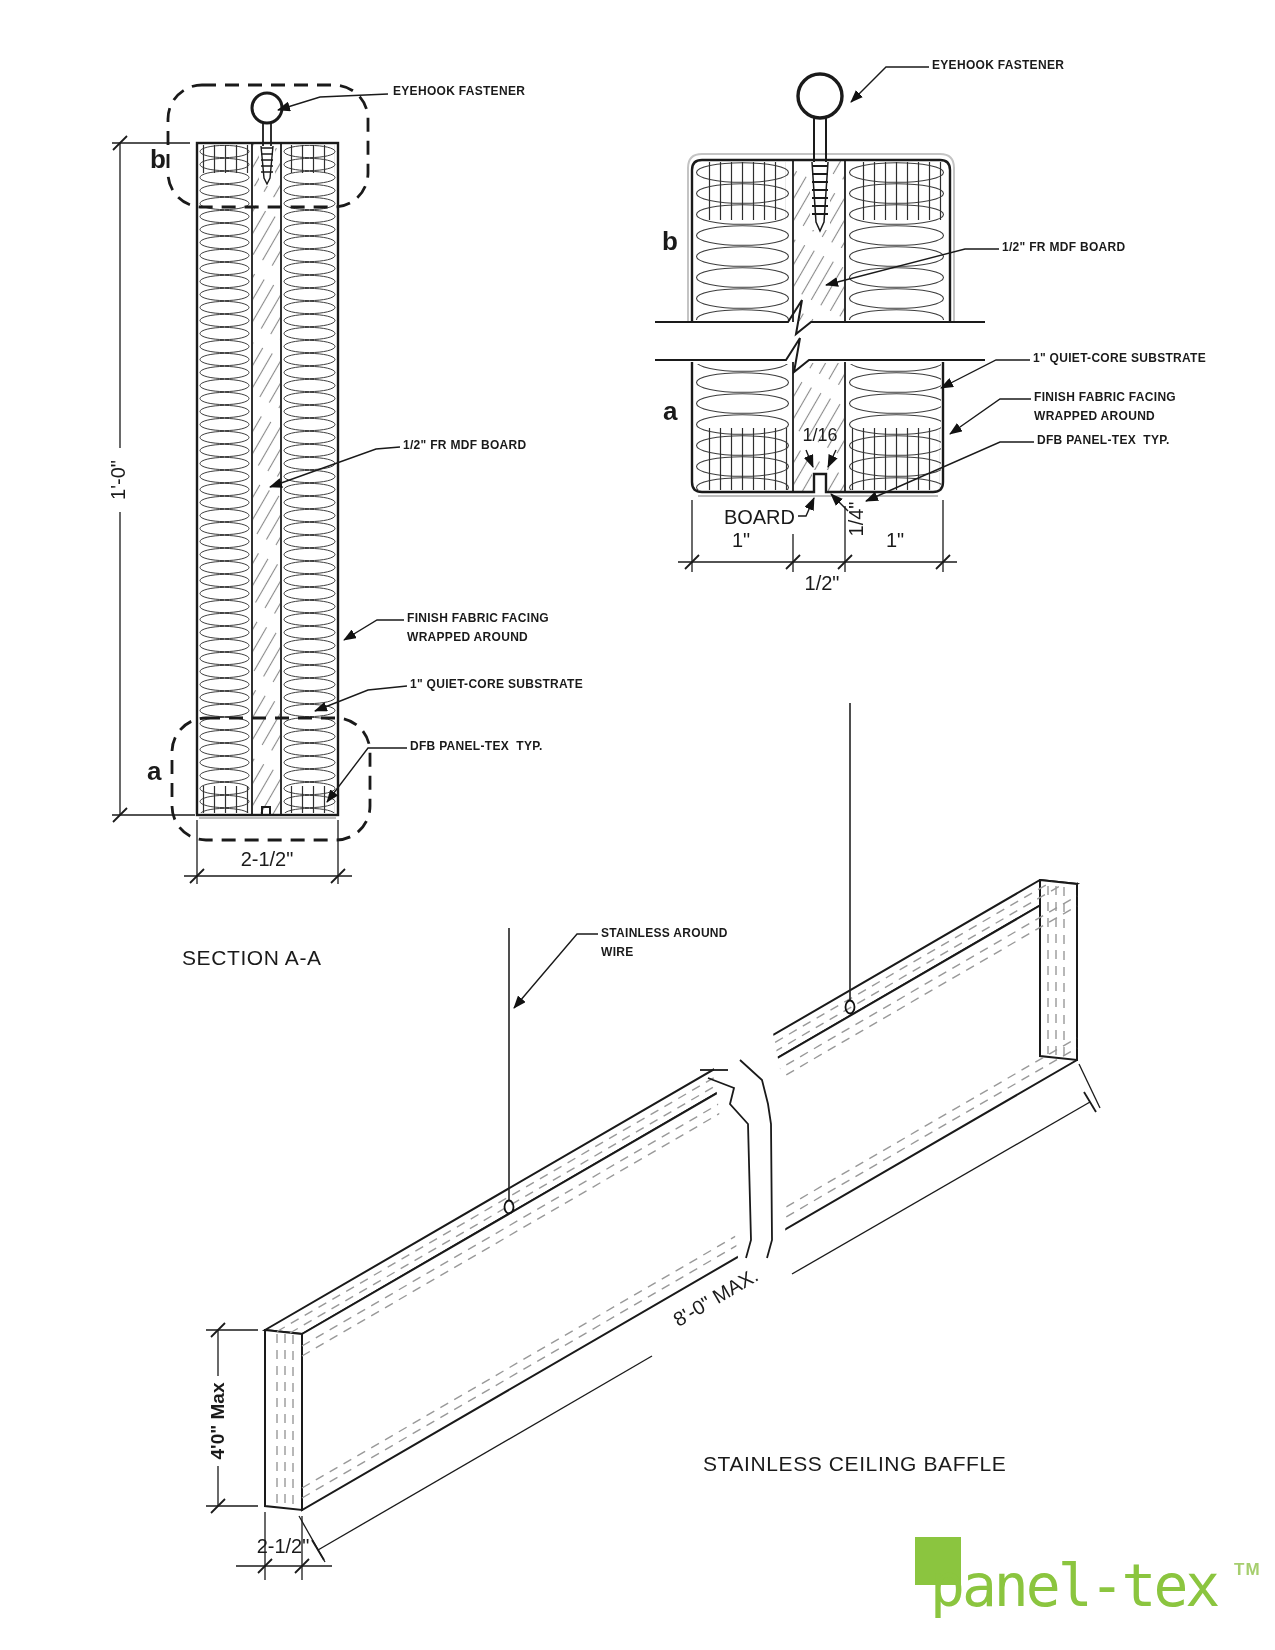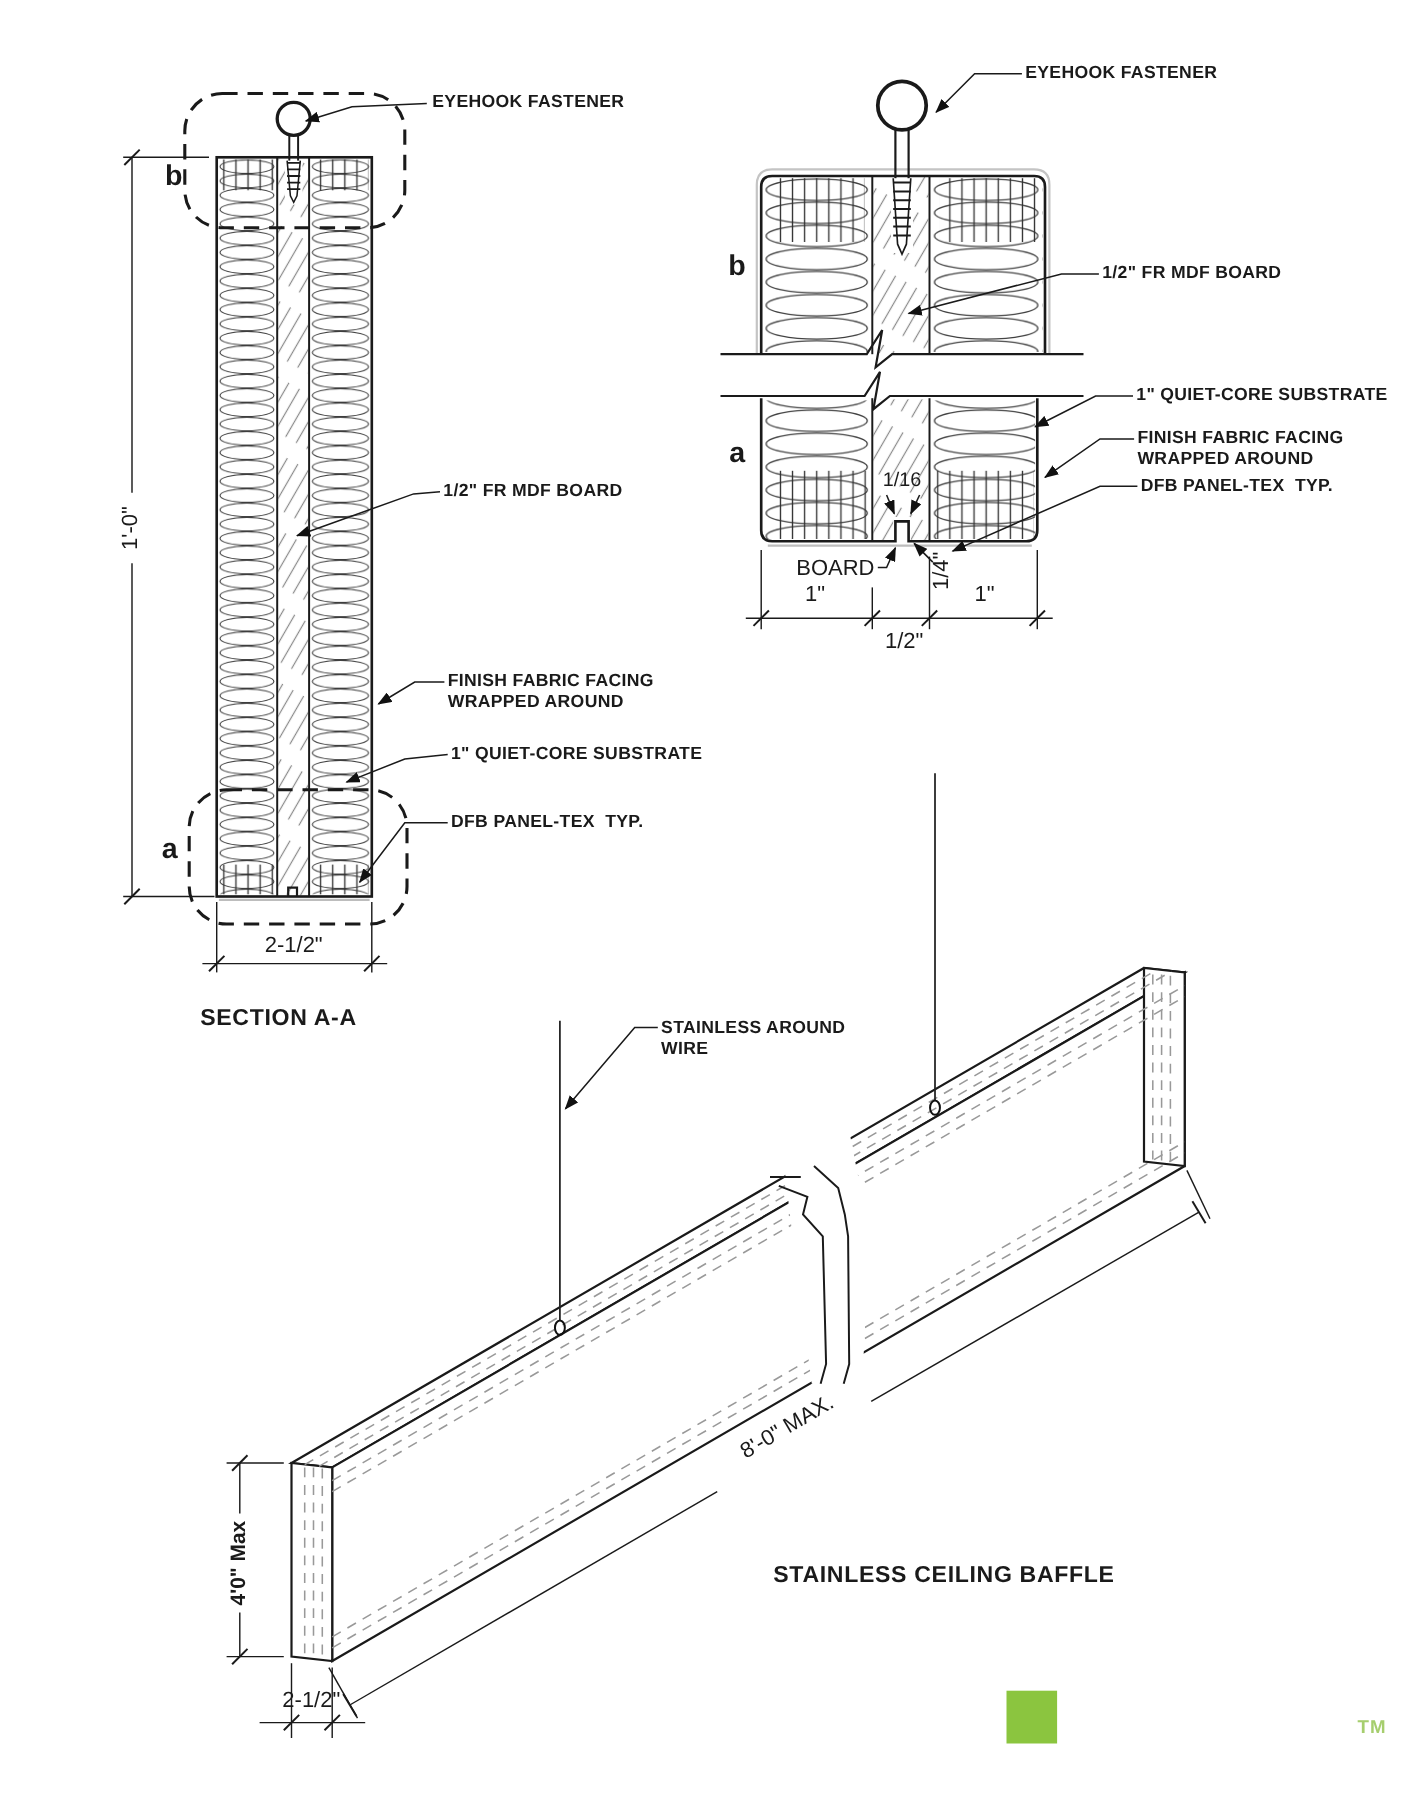--- a/index.html
+++ b/index.html
@@ -1,24 +1,24 @@
 <!DOCTYPE html>
 <html><head>
 <meta charset="utf-8">
 <style>
   html,body{margin:0;padding:0;background:#fff;}
   .page{position:relative;width:1275px;height:1650px;background:#ffffff;overflow:hidden;
         font-family:"Liberation Sans",sans-serif;color:#1a1a1a;}
   svg.linework{position:absolute;left:0;top:0;}
   .txt{position:absolute;white-space:pre;line-height:1.18;}
-  .lbl{font-size:16px;font-weight:bold;letter-spacing:.3px;}
+  .lbl{font-size:12px;font-weight:bold;letter-spacing:.3px;}
   .dim{font-size:20px;font-weight:normal;}
   .dimsm{font-size:18px;font-weight:normal;}
   .marker{font-size:26px;font-weight:bold;}
-  .title{font-size:21px;font-weight:bold;letter-spacing:.6px;}
+  .title{font-size:21px;font-weight:normal;letter-spacing:.6px;margin-top:32px;}
   .ctr{transform:translate(-50%,-50%);}
   .rot{transform:translate(-50%,-50%) rotate(var(--r));}
   .dimbold{font-size:19px;font-weight:bold;}
   .brand{font-family:"DejaVu Sans Mono",monospace;font-size:58px;letter-spacing:-3px;}
   .tm{font-size:17px;font-weight:bold;letter-spacing:1px;}
   .ralign{text-align:right;}
 </style>
 </head>
 <body>
 
@@ -260,15 +260,16 @@
 <div class="txt dim ctr" style="left:895px;top:541px">1"</div>
 <div class="txt dim ctr" style="left:822px;top:584px">1/2"</div>
 
 <div class="txt lbl" style="left:601px;top:926px">STAINLESS AROUND</div>
 <div class="txt lbl" style="left:601px;top:945px">WIRE</div>
 <div class="txt dim rot" style="left:716px;top:1298px;--r:-30.5deg">8'-0" MAX.</div>
 <div class="txt dimbold rot" style="left:218px;top:1421px;--r:-90deg">4'0" Max</div>
 <div class="txt dim ctr" style="left:283px;top:1547px">2-1/2"</div>
 <div class="txt title" style="left:703px;top:1420px">STAINLESS CEILING BAFFLE</div>
 
+<div class="txt brand" style="left:930px;top:1552px;color:#8BC53F">panel-tex</div>
 <div class="txt tm" style="left:1234px;top:1560px;color:#a6ce6e">TM</div>
 
 </div>
 
 </body></html>

